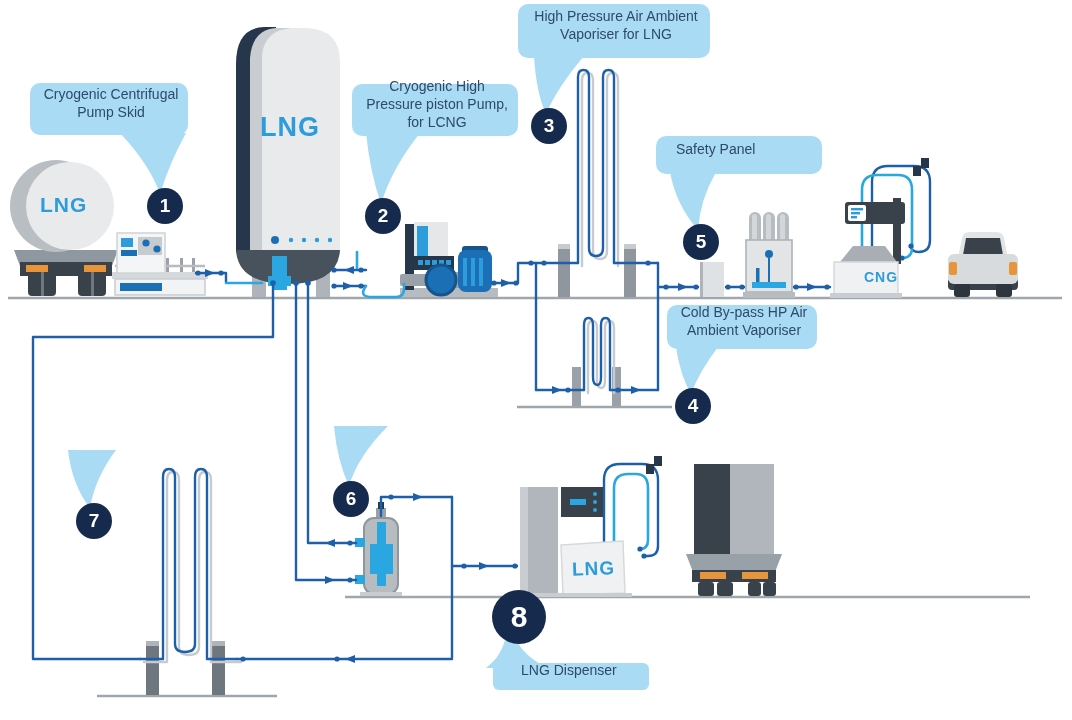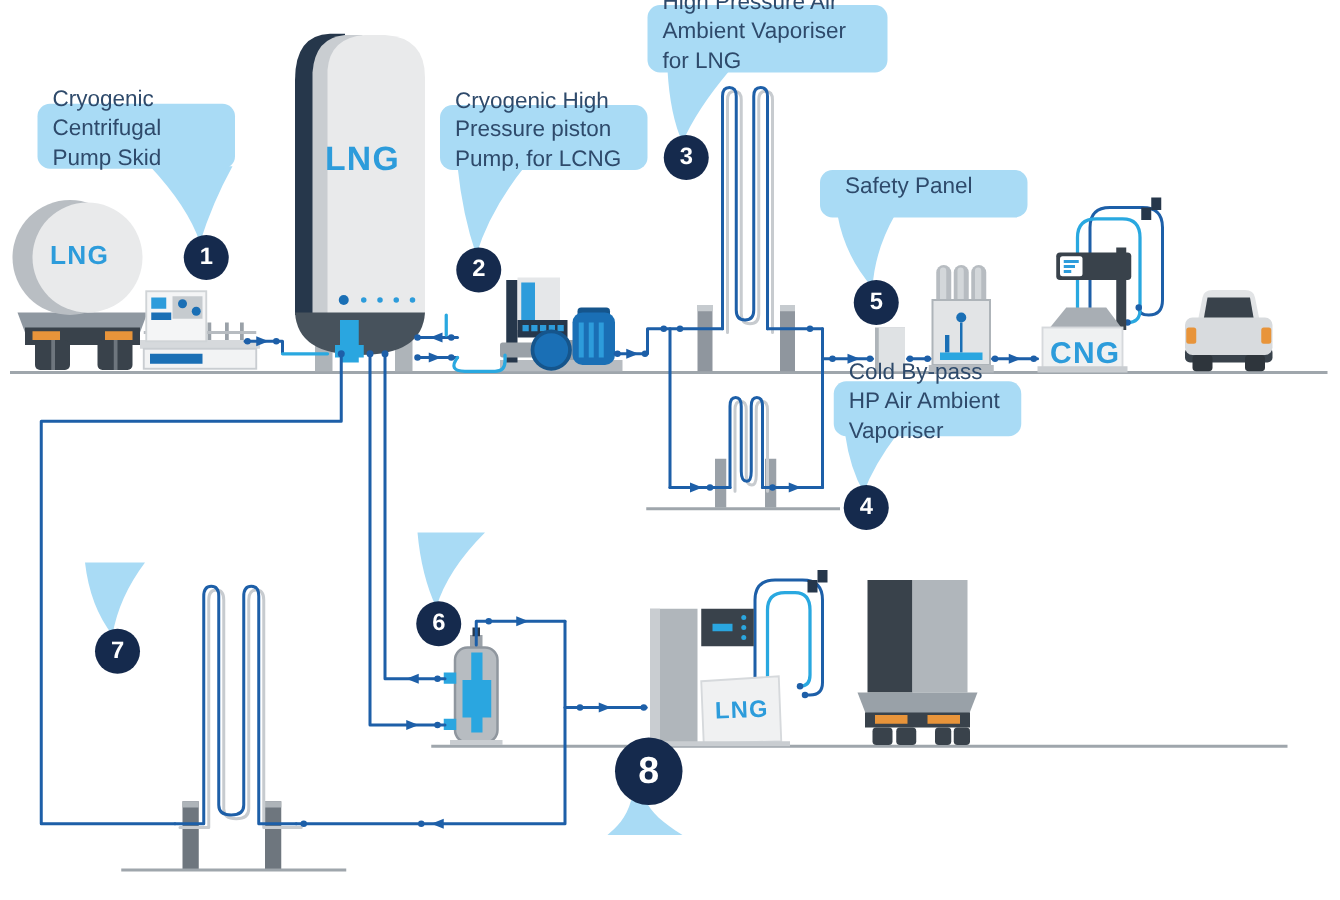--- a/index.html
+++ b/index.html
@@ -1,21 +1,21 @@
 <!DOCTYPE html>
 <html><head>
 <meta charset="utf-8">
 <style>
   html,body{margin:0;padding:0;background:#fff;}
   .stage{position:relative;width:1072px;height:720px;background:#fff;overflow:hidden;
          font-family:"Liberation Sans",sans-serif;}
   .stage svg{position:absolute;left:0;top:0;}
   .bubble{position:absolute;background:#A9DBF5;border-radius:10px;color:#2E4A6B;
-          font-size:18px;line-height:1.3;display:flex;align-items:center;
-          padding:6px 8px 18px 12px;box-sizing:border-box;}
+          font-size:14px;line-height:1.3;display:flex;align-items:center;
+          padding:6px 8px 18px 12px;box-sizing:border-box;text-align:center;}
   .badge{position:absolute;width:36px;height:36px;border-radius:50%;background:#152A4D;
          color:#fff;font-weight:bold;font-size:19px;display:flex;align-items:center;
          justify-content:center;}
   .badge.big{width:54px;height:54px;font-size:30px;}
   .equip-label{position:absolute;font-weight:bold;color:#2D9CDB;letter-spacing:1px;}
   
   .p{stroke:#1D5FA8;stroke-width:2.4;fill:none;stroke-linecap:round;stroke-linejoin:round;}
   .ps{stroke:#C7CBCF;stroke-width:2.4;fill:none;stroke-linecap:round;stroke-linejoin:round;}
   .pa{stroke:#29A8E0;stroke-width:2.6;fill:none;stroke-linecap:round;stroke-linejoin:round;}
   .gnd{stroke:#9FA6AC;stroke-width:2.4;fill:none;}
@@ -315,28 +315,29 @@
     <polygon class="arrow" points="335,539 325,543 335,547"></polygon>
     <polygon class="arrow" points="355,655 345,659 355,663"></polygon>
   </g>
 </svg>
 
   <div class="bubble" style="left:30px;top:83px;width:158px;height:52px">Cryogenic Centrifugal Pump Skid</div>
   <div class="bubble" style="left:352px;top:84px;width:166px;height:52px">Cryogenic High Pressure piston Pump, for LCNG</div>
   <div class="bubble" style="left:518px;top:4px;width:192px;height:54px">High Pressure Air Ambient Vaporiser for LNG</div>
   <div class="bubble" style="left:656px;top:136px;width:166px;height:38px;padding-left:20px">Safety Panel</div>
   <div class="bubble" style="left:667px;top:305px;width:150px;height:44px">Cold By-pass HP Air Ambient Vaporiser</div>
+  <div class="bubble" style="left:493px;top:663px;width:156px;height:27px;border-radius:6px;padding-left:28px">LNG Dispenser</div>
 
   <div class="badge" style="left:147px;top:188px">1</div>
   <div class="badge" style="left:365px;top:198px">2</div>
   <div class="badge" style="left:531px;top:108px">3</div>
   <div class="badge" style="left:675px;top:388px">4</div>
   <div class="badge" style="left:683px;top:224px">5</div>
   <div class="badge" style="left:333px;top:481px">6</div>
   <div class="badge" style="left:76px;top:503px">7</div>
   <div class="badge big" style="left:492px;top:590px">8</div>
 
   <div class="equip-label" style="left:40px;top:193px;font-size:21px">LNG</div>
   <div class="equip-label" style="left:260px;top:112px;font-size:27px">LNG</div>
-  <div class="equip-label" style="left:840px;top:269px;font-size:24px">CNG</div>
+  <div class="equip-label" style="left:864px;top:269px;font-size:14px">CNG</div>
   <div class="equip-label" style="left:572px;top:558px;font-size:19px;transform:rotate(-2deg)">LNG</div>
 
 </div>
 
 </body></html>

